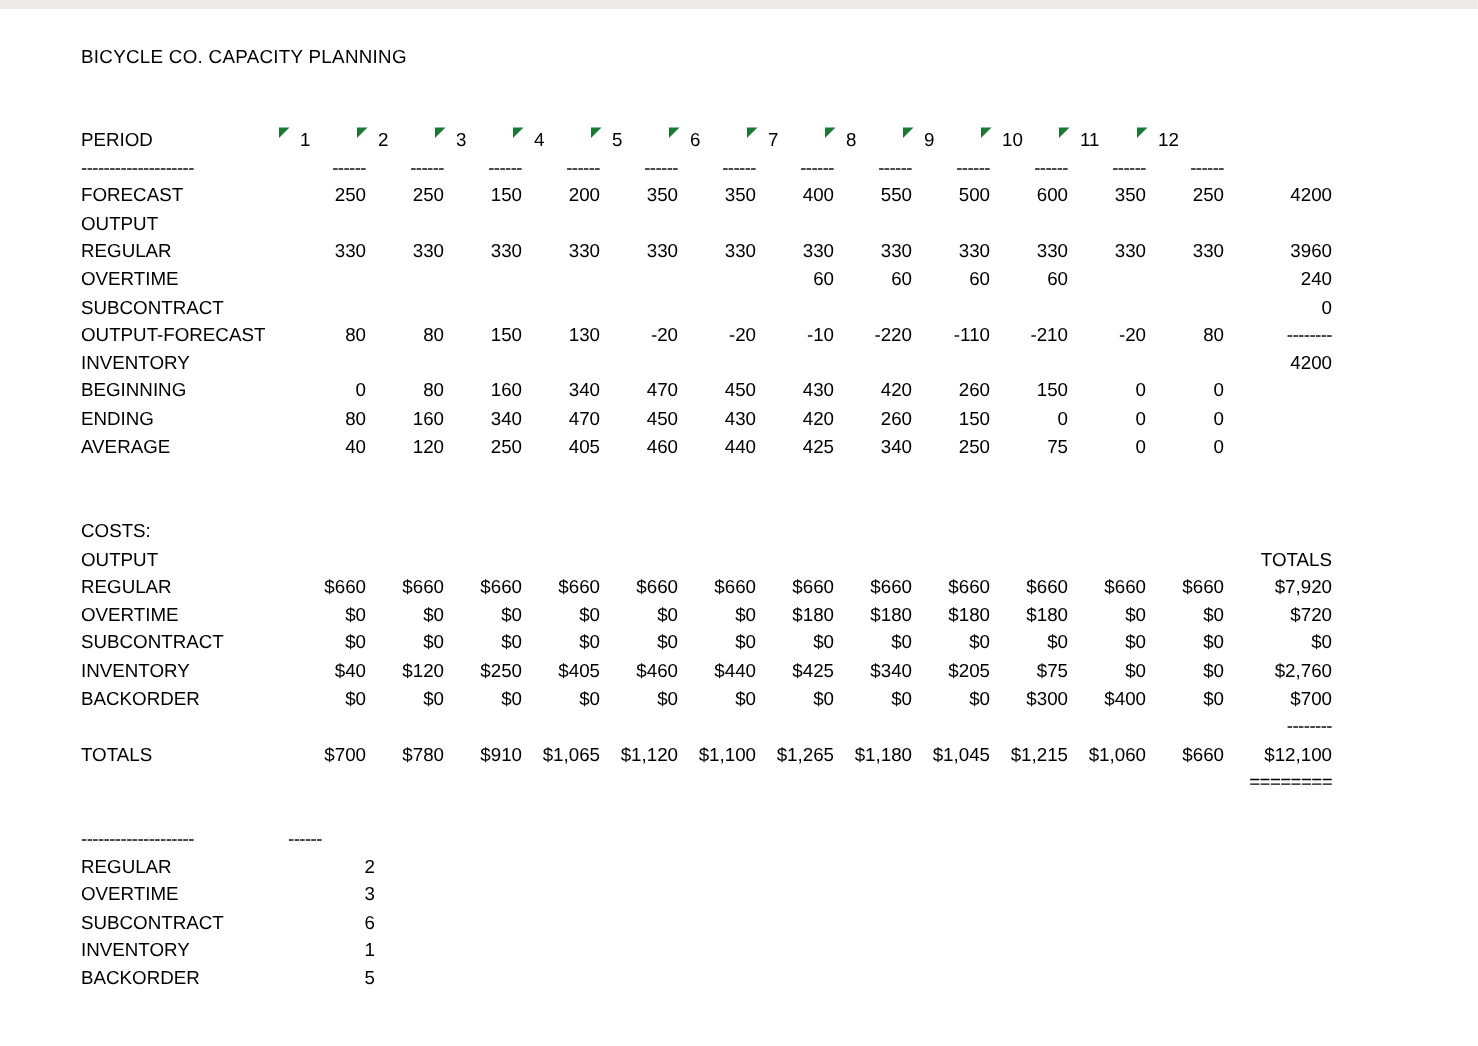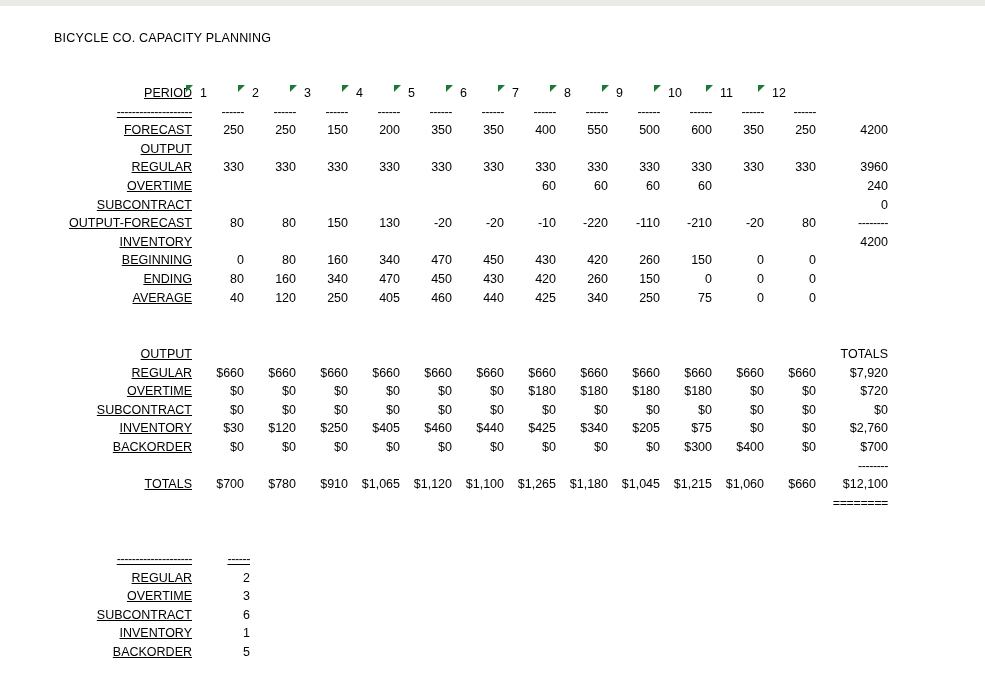--- a/index.html
+++ b/index.html
@@ -43,21 +43,21 @@
     table-layout: fixed;
   }
   table.grid td {
     padding: 0;
     font-size: 12.5px;
     line-height: 18.6px;
     height: 18.6px;
     vertical-align: bottom;
     white-space: nowrap;
   }
-  .lbl { text-align: right; padding-left: 0; text-decoration: underline; }
+  .lbl { text-align: left; padding-left: 0; }
   .num { text-align: right; padding-right: 7px; }
   .indent1 { padding-left: 12px; }
   .dash { letter-spacing: -0.4px; }
   
   #main-table { left: 54px; top: 84px; }
   #main-table col.c-label { width: 138px; }
   #main-table col.c-period { width: 52px; }
   #main-table col.c-total { width: 72px; }
 
   .period-head {
@@ -331,20 +331,25 @@
         <col class="c-period">
         <col class="c-period">
       <col class="c-period">
         <col class="c-period">
         <col class="c-period">
         <col class="c-period">
       <col class="c-total">
     </colgroup>
     <tbody>
       <tr>
+        <td class="lbl">COSTS:</td>
+        <td colspan="12"></td>
+        <td class="num"></td>
+      </tr>
+      <tr>
         <td class="lbl">OUTPUT</td>
         <td colspan="12"></td>
         <td class="num">TOTALS</td>
       </tr>
 
       <tr>
         <td class="lbl indent1">REGULAR</td>
         <td class="num">$660</td>
         <td class="num">$660</td>
         <td class="num">$660</td>
@@ -389,21 +394,21 @@
         <td class="num">$0</td>
         <td class="num">$0</td>
         <td class="num">$0</td>
         <td class="num">$0</td>
         <td class="num">$0</td>
         <td class="num">$0</td>
       </tr>
 
       <tr>
         <td class="lbl">INVENTORY</td>
-        <td class="num">$30</td>
+        <td class="num">$40</td>
         <td class="num">$120</td>
         <td class="num">$250</td>
         <td class="num">$405</td>
         <td class="num">$460</td>
         <td class="num">$440</td>
         <td class="num">$425</td>
         <td class="num">$340</td>
         <td class="num">$205</td>
         <td class="num">$75</td>
         <td class="num">$0</td>

